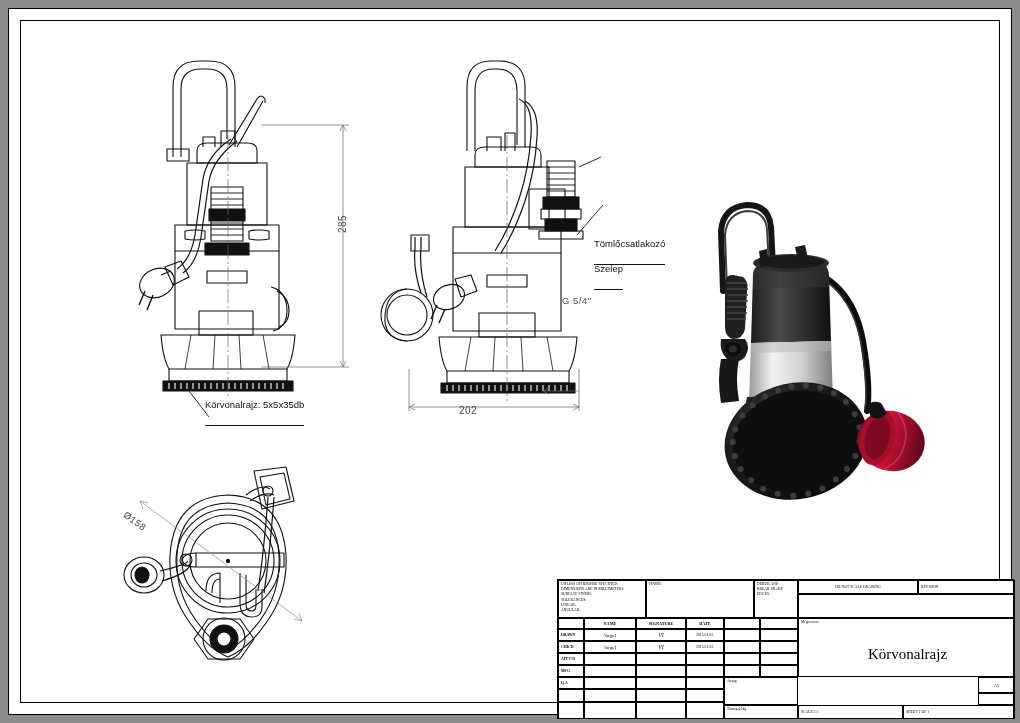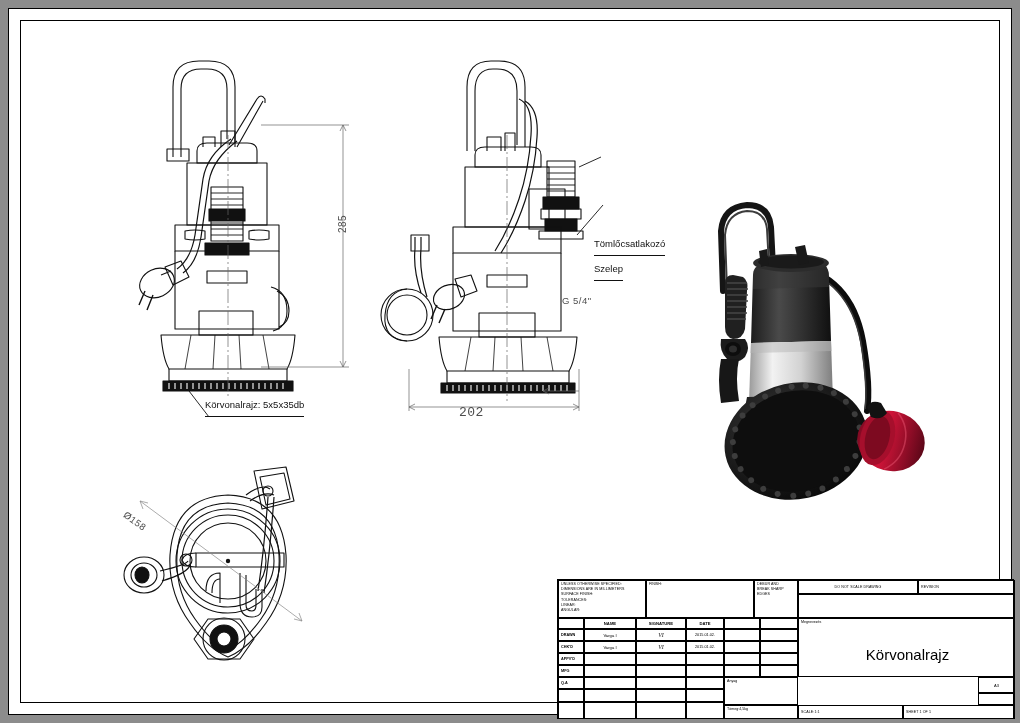--- a/index.html
+++ b/index.html
@@ -2,26 +2,26 @@
 <html><head>
 <meta charset="utf-8">
 <style>
   html,body{margin:0;padding:0;background:#8c8c8c;}
   body{font-family:"Liberation Sans",sans-serif;}
   .screen{position:relative;width:1020px;height:723px;background:#8c8c8c;overflow:hidden;}
   .sheet{position:absolute;left:8px;top:8px;width:1004px;height:707px;background:#ffffff;border:1px solid #000;box-sizing:border-box;}
   .sheet-inner{position:absolute;left:11px;top:11px;right:11px;bottom:11px;border:1.5px solid #000;box-sizing:border-box;}
   .dimtxt{position:absolute;font-family:"Liberation Sans",sans-serif;font-size:9px;color:#4d4d4d;letter-spacing:.5px;white-space:nowrap;}
   .lbl{position:absolute;font-family:"Liberation Sans",sans-serif;font-size:9.5px;color:#111;white-space:nowrap;}
-  .lblu{border-bottom:1px solid #111;padding-bottom:6px;}
+  .lblu{border-bottom:1px solid #111;padding-bottom:15px;}
   svg{display:block;overflow:visible;}
 
   
   .tb{position:absolute;left:536px;top:558px;width:457px;height:140px;border:1px solid #000;box-sizing:border-box;background:#fff;}
-  .tb div.cell{position:absolute;box-sizing:border-box;border:1px solid #000;overflow:hidden;}
+  .tb div.cell{position:absolute;box-sizing:border-box;border:1px solid #000;overflow:hidden;font-family:Liberation Serif, serif;}
   .tb .t{font-size:3.6px;line-height:1.45;color:#000;padding:1px 2px;letter-spacing:.1px;}
   .tb .tc{font-size:3.6px;color:#000;display:flex;align-items:center;justify-content:center;text-align:center;letter-spacing:.1px;}
   .tb .tl{font-size:3.6px;color:#000;display:flex;align-items:center;padding-left:2px;letter-spacing:.1px;}
   .tb .big{font-size:15px;color:#000;display:flex;align-items:center;justify-content:center;}
   .tb .mid{font-size:13px;color:#000;display:flex;align-items:center;justify-content:center;}
   .tb .corner{font-size:4px;display:flex;align-items:center;justify-content:center;}
   .sig{font-family:"Liberation Serif",serif;font-size:6px;font-style:italic;color:#222;display:flex;align-items:center;justify-content:center;}
   .nm{font-size:4.2px;display:flex;align-items:center;justify-content:center;color:#000;}
   .dt{font-size:3.8px;display:flex;align-items:center;justify-content:center;color:#000;}
   .hdr{font-size:4.2px;font-weight:bold;display:flex;align-items:center;justify-content:center;color:#000;}
@@ -183,21 +183,21 @@
             <path d="M176 18 V60"></path>
             <path d="M6 56 H176"></path>
             <path d="M12 53 L6 56 L12 59"></path>
             <path d="M170 53 L176 56 L170 59"></path>
 
             <path d="M140 40 H176"></path>
             <path d="M146 37 L140 40 L146 43"></path>
           </g>
         </svg>
       </div>
-      <div class="dimtxt" style="left:438px;top:384px;font-size:13px;font-family:Liberation Mono, monospace;">202</div>
+      <div class="dimtxt" style="left:438px;top:384px;font-size:10px;">202</div>
 
       <div style="position:absolute;left:95px;top:440px;">
         <svg width="215" height="220" viewBox="0 0 215 220">
           <g fill="none" stroke="#111" stroke-width="1.1" stroke-linejoin="round">
 
             <path d="M112 34 Q166 36 170 94 Q172 132 150 162 Q132 188 112 196 Q92 188 74 162 Q52 132 54 94 Q58 36 112 34 Z"></path>
             <path d="M112 42 Q160 44 163 94 Q165 130 145 158 Q128 182 112 189 Q96 182 79 158 Q59 130 61 94 Q64 44 112 42 Z"></path>
 
             <circle cx="112" cy="100" r="52"></circle>
             <circle cx="112" cy="100" r="46"></circle>

